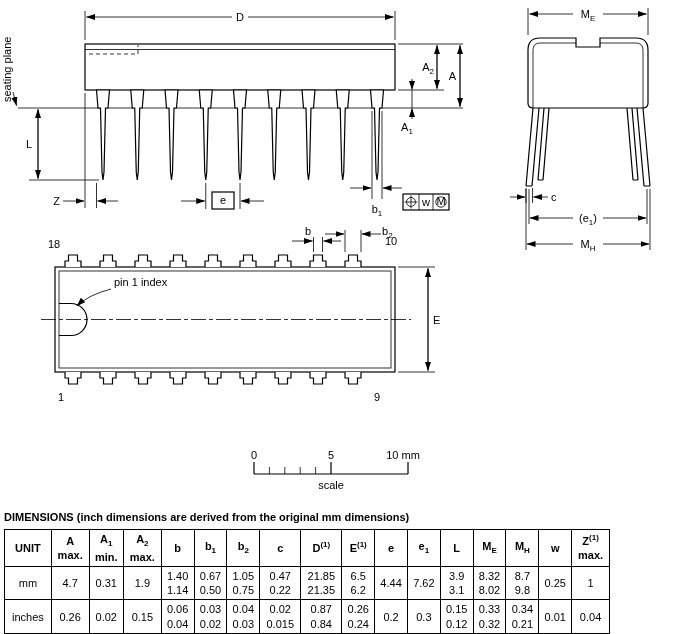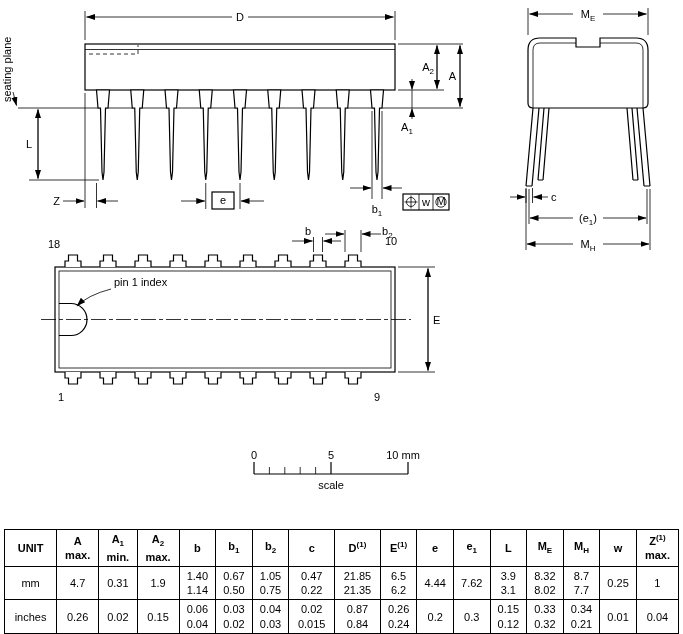--- a/index.html
+++ b/index.html
@@ -4,21 +4,21 @@
 <style>
   * { margin:0; padding:0; box-sizing:border-box; }
   html,body { width:683px; height:634px; background:#fff; font-family:"Liberation Sans",sans-serif; overflow:hidden; }
   .page { position:relative; width:683px; height:634px; background:#fff; }
   .abs { position:absolute; }
   svg text { font-family:"Liberation Sans",sans-serif; font-size:11px; fill:#000; }
   .o  { stroke:#000; stroke-width:1.2; fill:none; }
   .of { stroke:#000; stroke-width:1.2; fill:#fff; }
   .d  { stroke:#000; stroke-width:0.8; fill:none; }
   .caption { position:absolute; left:4px; top:511px; font-size:11px; font-weight:bold; color:#000; }
-  table.dims { position:absolute; left:4px; top:529px; width:675px; border-collapse:collapse; }
+  table.dims { position:absolute; left:4px; top:529px; width:606px; border-collapse:collapse; }
   .dims th, .dims td { border:1px solid #000; font-size:11px; color:#000; text-align:center; vertical-align:middle; padding:2px 1px; white-space:pre-line; line-height:1.3; }
   .dims th { font-weight:bold; }
   .dims sub { font-size:8px; }
   .dims sup { font-size:8px; }
 </style>
 </head>
 <body>
 
 <div class="page">
 
@@ -249,20 +249,21 @@
     <line class="d" x1="21.4" y1="24" x2="21.4" y2="17"></line>
     <line class="d" x1="36.8" y1="24" x2="36.8" y2="17"></line>
     <line class="d" x1="52.2" y1="24" x2="52.2" y2="17"></line>
     <line class="d" x1="67.6" y1="24" x2="67.6" y2="17"></line>
     <text x="6" y="9" text-anchor="middle">0</text>
     <text x="83" y="9" text-anchor="middle">5</text>
     <text x="155" y="9" text-anchor="middle">10 mm</text>
     <text x="83" y="39" text-anchor="middle">scale</text>
   </svg>
 
+  <div class="caption">DIMENSIONS (inch dimensions are derived from the original mm dimensions)</div>
 
   <table class="dims">
     <thead>
       <tr>
           <th><div>UNIT</div></th>
           <th><div>A</div><div>max.</div></th>
           <th><div>A<sub>1</sub></div><div>min.</div></th>
           <th><div>A<sub>2</sub></div><div>max.</div></th>
           <th><div>b</div></th>
           <th><div>b<sub>1</sub></div></th>
@@ -297,21 +298,21 @@
 21.35</td>
           <td>6.5
 6.2</td>
           <td>4.44</td>
           <td>7.62</td>
           <td>3.9
 3.1</td>
           <td>8.32
 8.02</td>
           <td>8.7
-7.7</td>
+9.8</td>
           <td>0.25</td>
           <td>1</td>
         </tr>
         <tr>
           <td>inches</td>
           <td>0.26</td>
           <td>0.02</td>
           <td>0.15</td>
           <td>0.06
 0.04</td>

